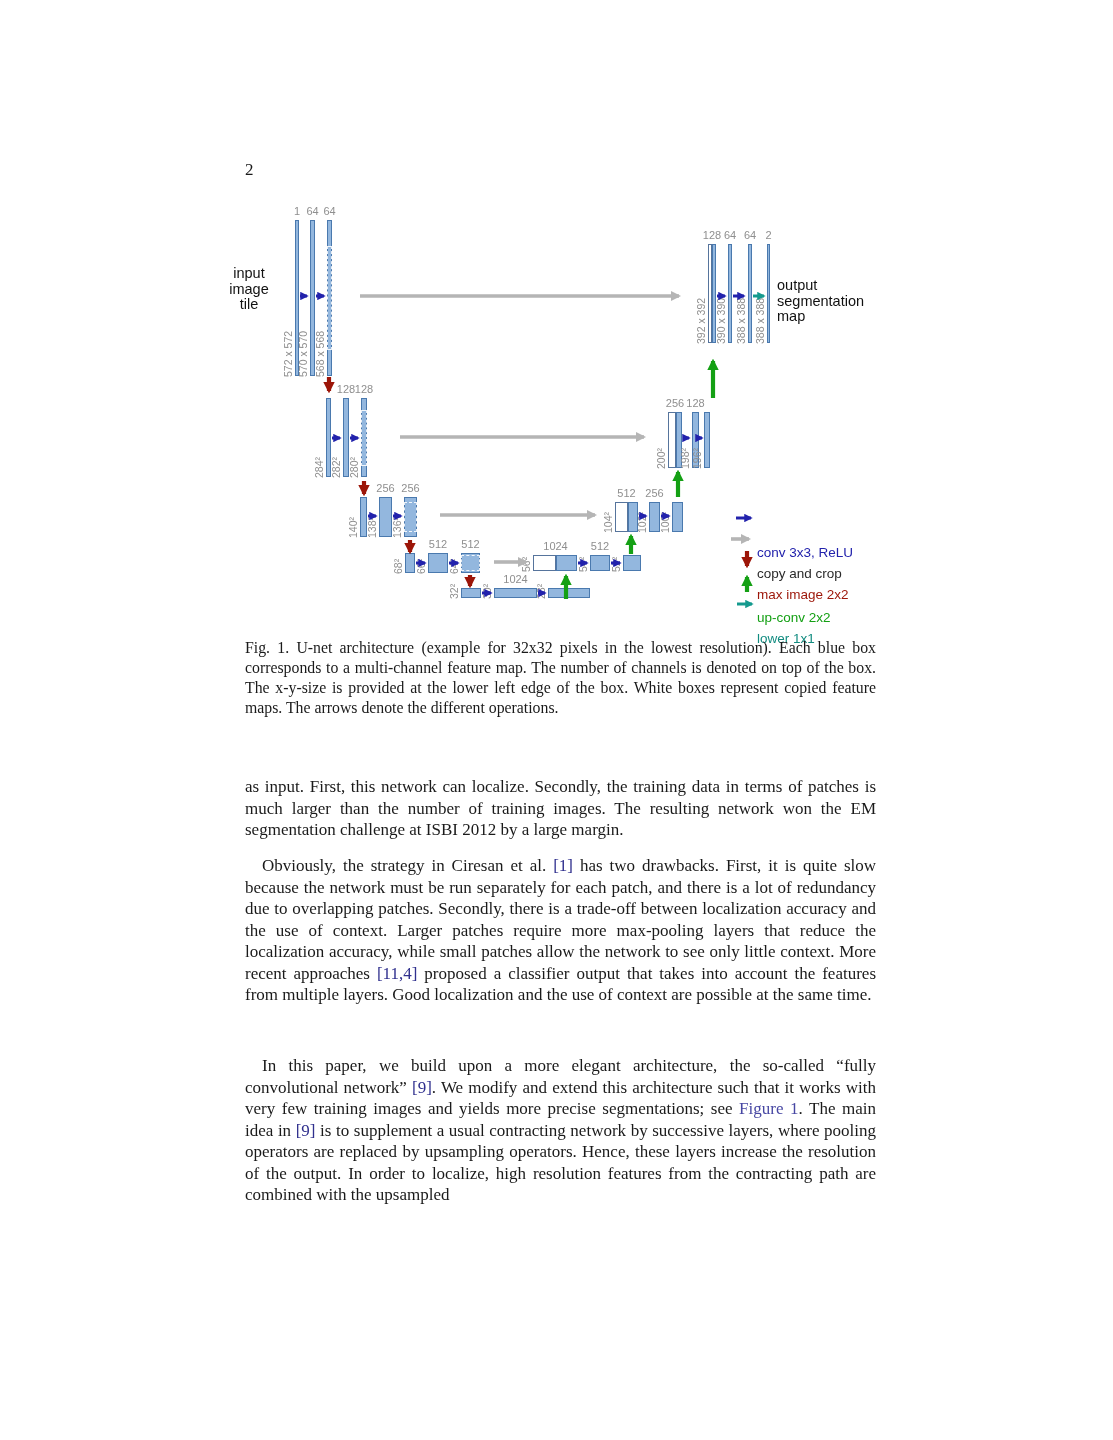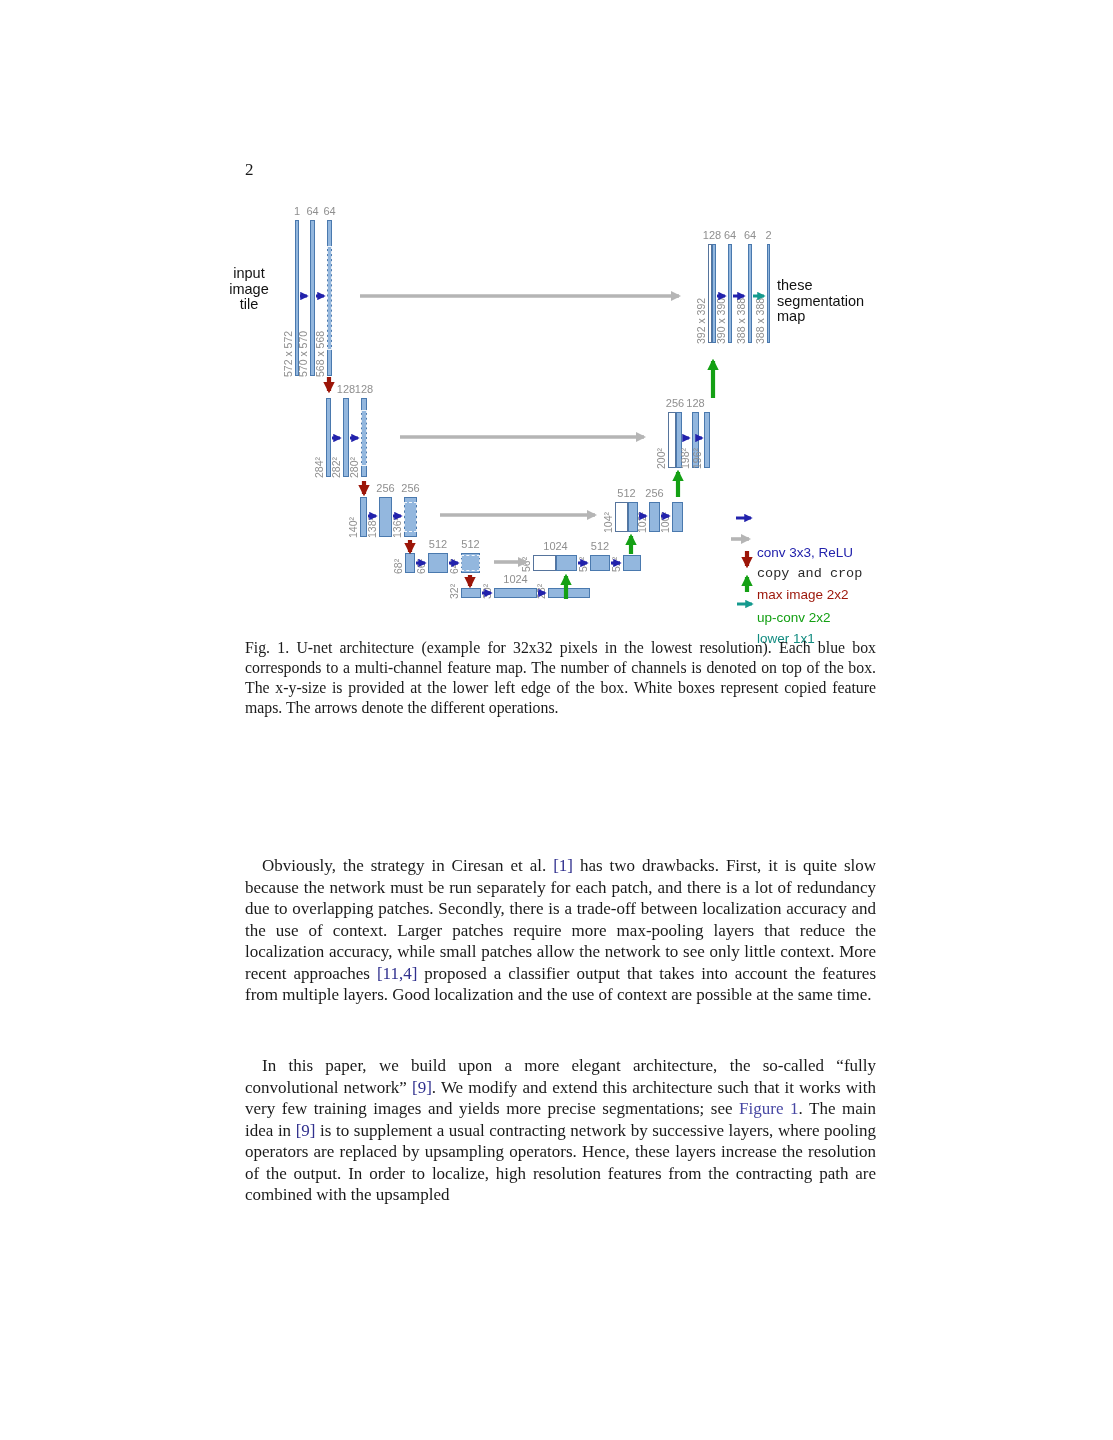--- a/index.html
+++ b/index.html
@@ -35,21 +35,21 @@
 </head>
 <body>
 
 <div class="page">
   <div class="pagenum">2</div>
 
   <div>
     <div class="diagram-label in-label">input
 image
 tile</div>
-    <div class="diagram-label out-label">these
+    <div class="diagram-label out-label">output
 segmentation
 map</div>
     <div id="bars-layer">
         <div class="bar" style="left: 295px; top: 220px; width: 4px; height: 156px;"></div>
         <div class="chlab" style="left: 297px; top: 205px;">1</div>
         <div class="szlab" style="left: 282px; top: 377px;">572 x 572</div>
         <div class="bar" style="left: 310px; top: 220px; width: 5px; height: 156px;"></div>
         <div class="chlab" style="left: 312.5px; top: 205px;">64</div>
         <div class="szlab" style="left: 297px; top: 377px;">570 x 570</div>
         <div class="bar" style="left: 327px; top: 220px; width: 5px; height: 156px;"></div>
@@ -181,24 +181,25 @@
         <line x1="678" y1="497" x2="678" y2="472" stroke="#14a014" stroke-width="4.2" marker-end="url(#ah-up)"></line>
         <line x1="713" y1="398" x2="713" y2="361" stroke="#14a014" stroke-width="4.2" marker-end="url(#ah-up)"></line>
         <line x1="736" y1="518" x2="751" y2="518" stroke="#2222ac" stroke-width="3" marker-end="url(#ah-conv)"></line>
         <line x1="731" y1="539" x2="749" y2="539" stroke="#b5b5b5" stroke-width="3.6" marker-end="url(#ah-copy)"></line>
         <line x1="747" y1="551" x2="747" y2="566" stroke="#9c1508" stroke-width="4.2" marker-end="url(#ah-pool)"></line>
         <line x1="747" y1="592" x2="747" y2="577" stroke="#14a014" stroke-width="4.2" marker-end="url(#ah-up)"></line>
         <line x1="737" y1="604" x2="752" y2="604" stroke="#149a8e" stroke-width="3" marker-end="url(#ah-conv1)"></line>
       </svg>
     <div id="legend-layer">
         <div class="legend-label" style="left: 757px; top: 509px; color: rgb(34, 34, 172);">conv 3x3, ReLU</div>
-        <div class="legend-label" style="left: 757px; top: 530px; color: rgb(42, 42, 42); font-family: Liberation Mono, monospace;">copy and crop</div>
+        <div class="legend-label" style="left: 757px; top: 530px; color: rgb(42, 42, 42);">copy and crop</div>
         <div class="legend-label" style="left: 757px; top: 551px; color: rgb(156, 21, 8);">max image 2x2</div>
         <div class="legend-label" style="left: 757px; top: 574px; color: rgb(20, 160, 20);">up-conv 2x2</div>
         <div class="legend-label" style="left: 757px; top: 595px; color: rgb(18, 140, 128);">lower 1x1</div>
       </div>
   </div>
 
   <div class="caption"><span class="bold">Fig. 1.</span><span> U-net architecture (example for 32x32 pixels in the lowest resolution). Each blue box corresponds to a multi-channel feature map. The number of channels is denoted on top of the box. The x-y-size is provided at the lower left edge of the box. White boxes represent copied feature maps. The arrows denote the different operations.</span></div>
 
+  <p class="body-par par1"><span>as input. First, this network can localize. Secondly, the training data in terms of patches is much larger than the number of training images. The resulting network won the EM segmentation challenge at ISBI 2012 by a large margin.</span></p>
   <p class="body-par par2"><span>Obviously, the strategy in Ciresan et al. </span><span class="cite">[1]</span><span> has two drawbacks. First, it is quite slow because the network must be run separately for each patch, and there is a lot of redundancy due to overlapping patches. Secondly, there is a trade-off between localization accuracy and the use of context. Larger patches require more max-pooling layers that reduce the localization accuracy, while small patches allow the network to see only little context. More recent approaches </span><span class="cite">[11,4]</span><span> proposed a classifier output that takes into account the features from multiple layers. Good localization and the use of context are possible at the same time.</span></p>
   <p class="body-par par3"><span>In this paper, we build upon a more elegant architecture, the so-called “fully convolutional network” </span><span class="cite">[9]</span><span>. We modify and extend this architecture such that it works with very few training images and yields more precise segmentations; see </span><span class="ref">Figure 1</span><span>. The main idea in </span><span class="cite">[9]</span><span> is to supplement a usual contracting network by successive layers, where pooling operators are replaced by upsampling operators. Hence, these layers increase the resolution of the output. In order to localize, high resolution features from the contracting path are combined with the upsampled</span></p>
 </div>
 
 </body></html>

